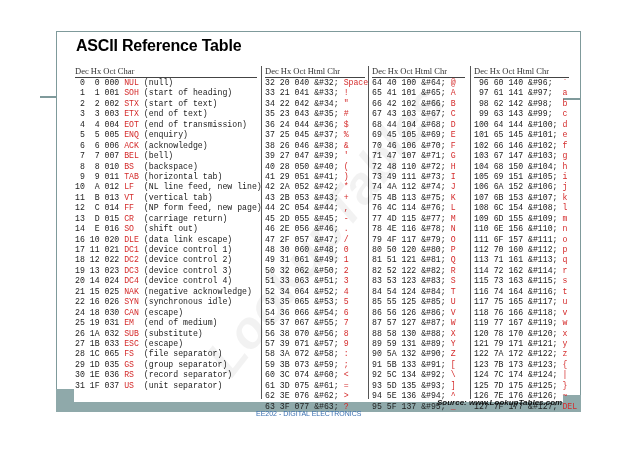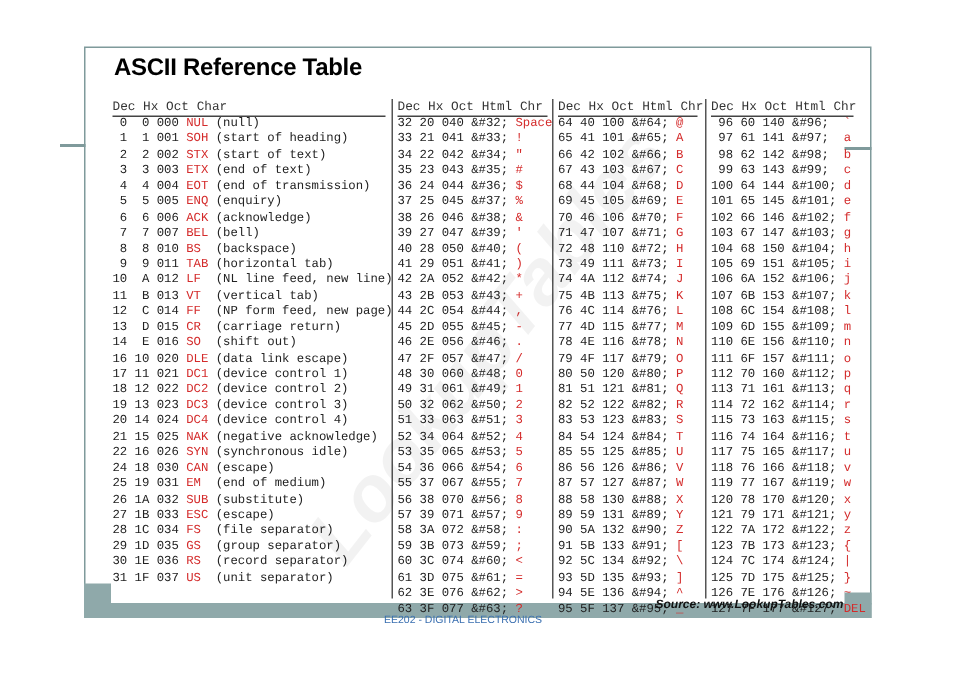--- a/index.html
+++ b/index.html
@@ -6,21 +6,21 @@
   body { width:638px; height:452px; position:relative; overflow:hidden; font-family:"Liberation Sans", sans-serif; }
   .frame { position:absolute; left:56px; top:31px; width:525px; height:381px; border:1px solid #7f9a9b; box-sizing:border-box; background:#fff; }
   .tick-left { position:absolute; left:40px; top:96px; width:17px; height:2px; background:#7f9a9b; }
   .tick-right { position:absolute; left:563px; top:98px; width:18px; height:2px; background:#7f9a9b; }
   .bottom-band { position:absolute; left:56px; top:402px; width:525px; height:10px; background:#8fa9aa; }
   .bottom-left-block { position:absolute; left:56px; top:389px; width:18px; height:14px; background:#8fa9aa; }
   .bottom-right-block { position:absolute; left:563px; top:395px; width:18px; height:8px; background:#8fa9aa; }
   .title { position:absolute; left:76px; top:37px; font-family:"Liberation Sans", sans-serif; font-weight:bold; font-size:16px; color:#000; letter-spacing:-0.2px; }
   .table-img { position:absolute; left:75px; top:66px; width:490px; height:333px; }
   .col { position:absolute; top:0; font-family:"Liberation Mono", monospace; font-size:8.2px; color:#222; }
-  .col-head { font-family:Liberation Mono, monospace; font-size:8.5px; color:#333; border-bottom:1px solid #444; white-space:nowrap; height:11px; line-height:11px; }
+  .col-head { font-family:Liberation Serif, serif; font-size:8.5px; color:#333; border-bottom:1px solid #444; white-space:nowrap; height:11px; line-height:11px; }
   .row { height:10.45px; line-height:10.45px; white-space:pre; }
   .red { color:#d42b2b; }
   .vline { position:absolute; top:0; width:1px; height:333px; background:#555; }
   .footer-text { position:absolute; left:256px; top:410px; font-family:"Liberation Sans", sans-serif; font-size:7px; color:#3a6fb0; white-space:nowrap; }
   .source { position:absolute; left:437px; top:398px; font-family:"Liberation Sans", sans-serif; font-weight:bold; font-style:italic; font-size:8px; color:#111; white-space:nowrap; }
   .watermark { position:absolute; left:150px; top:200px; font-family:"Liberation Sans", sans-serif; font-size:52px; font-weight:bold; font-style:italic; color:rgba(0,0,0,0.05); transform:rotate(-52deg); white-space:nowrap; pointer-events:none; }
 </style>
 </head>
 <body>
 
@@ -56,21 +56,21 @@
         <div class="row"><span>17 11 021 </span><span class="red">DC1</span><span> (device control 1)</span></div>
         <div class="row"><span>18 12 022 </span><span class="red">DC2</span><span> (device control 2)</span></div>
         <div class="row"><span>19 13 023 </span><span class="red">DC3</span><span> (device control 3)</span></div>
         <div class="row"><span>20 14 024 </span><span class="red">DC4</span><span> (device control 4)</span></div>
         <div class="row"><span>21 15 025 </span><span class="red">NAK</span><span> (negative acknowledge)</span></div>
         <div class="row"><span>22 16 026 </span><span class="red">SYN</span><span> (synchronous idle)</span></div>
         <div class="row"><span>24 18 030 </span><span class="red">CAN</span><span> (escape)</span></div>
         <div class="row"><span>25 19 031 </span><span class="red">EM </span><span> (end of medium)</span></div>
         <div class="row"><span>26 1A 032 </span><span class="red">SUB</span><span> (substitute)</span></div>
         <div class="row"><span>27 1B 033 </span><span class="red">ESC</span><span> (escape)</span></div>
-        <div class="row"><span>28 1C 034 </span><span class="red">FS </span><span> (file separator)</span></div>
+        <div class="row"><span>28 1C 065 </span><span class="red">FS </span><span> (file separator)</span></div>
         <div class="row"><span>29 1D 035 </span><span class="red">GS </span><span> (group separator)</span></div>
         <div class="row"><span>30 1E 036 </span><span class="red">RS </span><span> (record separator)</span></div>
         <div class="row"><span>31 1F 037 </span><span class="red">US </span><span> (unit separator)</span></div>
       </div>
   </div>
   <div class="vline" style="left:186px;"></div>
   <div class="col" id="col2" style="left:190px; width:100px;">
     <div class="col-head">Dec  Hx  Oct   Html   Chr</div>
     <div class="rows">
         <div class="row"><span>32 20 040 &amp;#32; </span><span class="red">Space</span></div>

